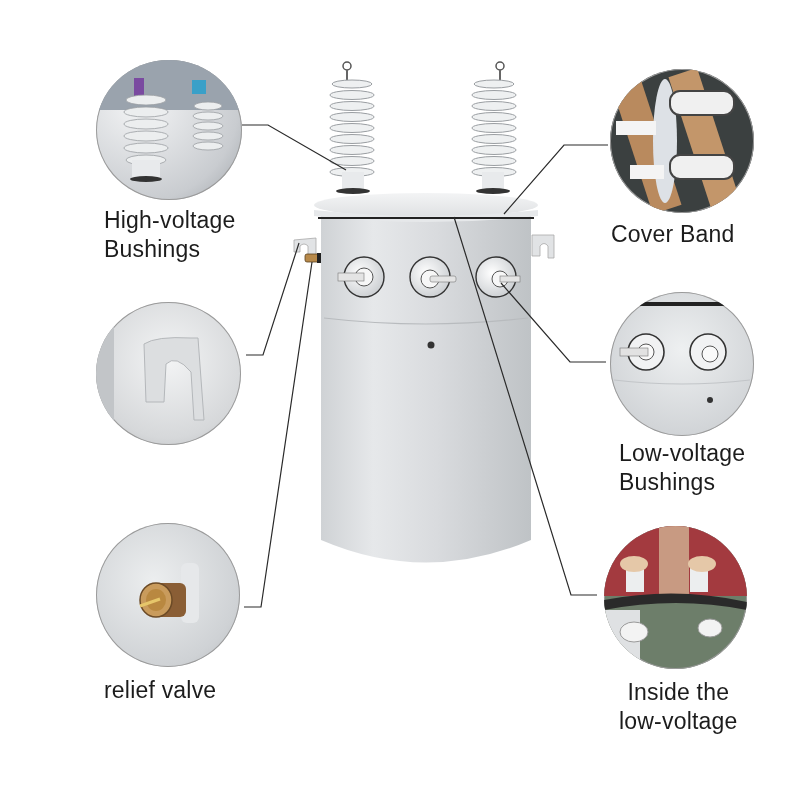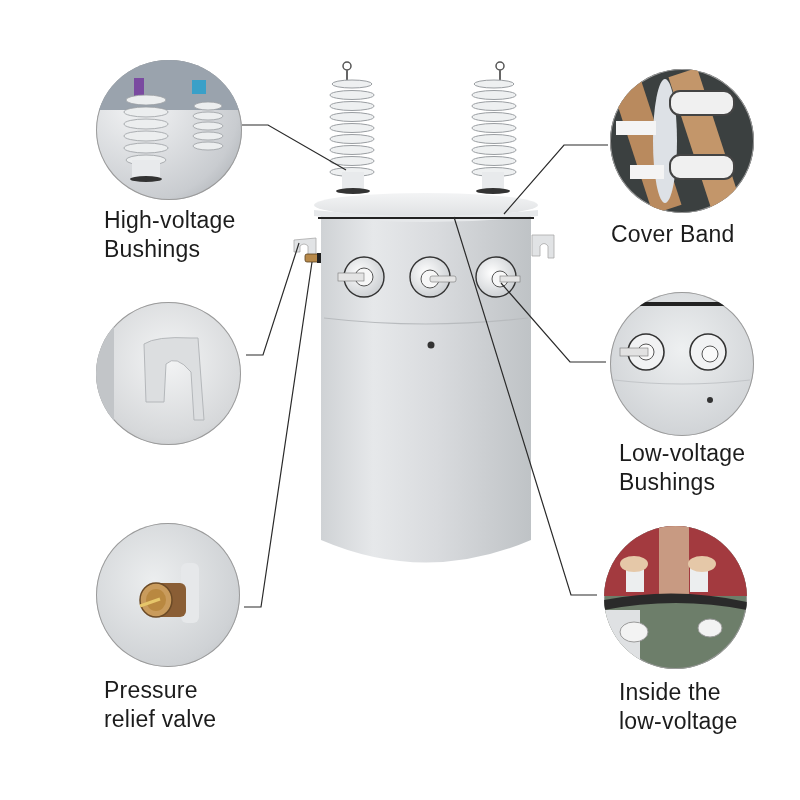--- a/index.html
+++ b/index.html
@@ -151,21 +151,20 @@
   <div class="callout-circle" style="left:80px;top:523px;width:144px;height:144px;background:radial-gradient(circle at 40% 40%, #eceeef, #cfd2d5 70%, #b5b9bd);">
     <svg viewBox="0 0 144 144" width="144" height="144">
       <rect x="85" y="40" width="18" height="60" rx="6" fill="#e6e8ea"></rect>
       <rect x="58" y="60" width="32" height="34" rx="6" fill="#8a5e35"></rect>
       <ellipse cx="60" cy="77" rx="16" ry="17" fill="#c99b5c" stroke="#6b4a26" stroke-width="1.5"></ellipse>
       <ellipse cx="60" cy="77" rx="10" ry="11" fill="#b98840"></ellipse>
       <line x1="44" y1="83" x2="64" y2="76" stroke="#e6c66a" stroke-width="3"></line>
     </svg>
   </div>
   <div class="callout-label" style="left:88px;top:676px;">
-    <div>Pressure</div>
     <div>relief valve</div>
   </div>
 
   <div class="callout-circle" style="left:594px;top:69px;width:144px;height:144px;background:#3b4040;">
     <svg viewBox="0 0 144 144" width="144" height="144">
       <rect x="20" y="0" width="30" height="144" fill="#b98a5e" transform="rotate(-18 35 72)"></rect>
       <rect x="80" y="0" width="30" height="144" fill="#c3966a" transform="rotate(-18 95 72)"></rect>
       <ellipse cx="55" cy="72" rx="12" ry="62" fill="#dde1e6"></ellipse>
       <g fill="#f0f0f0" stroke="#444" stroke-width="2">
         <rect x="60" y="22" width="64" height="24" rx="10"></rect>
@@ -203,18 +202,18 @@
       <path d="M0 74 Q72 60 143 76 L143 84 Q72 70 0 84 Z" fill="#2a2a2a"></path>
       <rect x="22" y="40" width="18" height="26" fill="#eceeef"></rect>
       <rect x="86" y="40" width="18" height="26" fill="#eceeef"></rect>
       <ellipse cx="30" cy="38" rx="14" ry="8" fill="#e5c8a8"></ellipse>
       <ellipse cx="98" cy="38" rx="14" ry="8" fill="#e5c8a8"></ellipse>
       <rect x="0" y="84" width="36" height="59" fill="#dfe1e3"></rect>
       <ellipse cx="30" cy="106" rx="14" ry="10" fill="#f3f3f3" stroke="#999"></ellipse>
       <ellipse cx="106" cy="102" rx="12" ry="9" fill="#f3f3f3" stroke="#999"></ellipse>
     </svg>
   </div>
-  <div class="callout-label" style="left:603px;top:678px;">
+  <div class="callout-label" style="left:603px;top:678px;text-align:center;">
     <div>Inside the</div>
     <div>low-voltage</div>
   </div>
 
 </div>
 
 </body></html>

